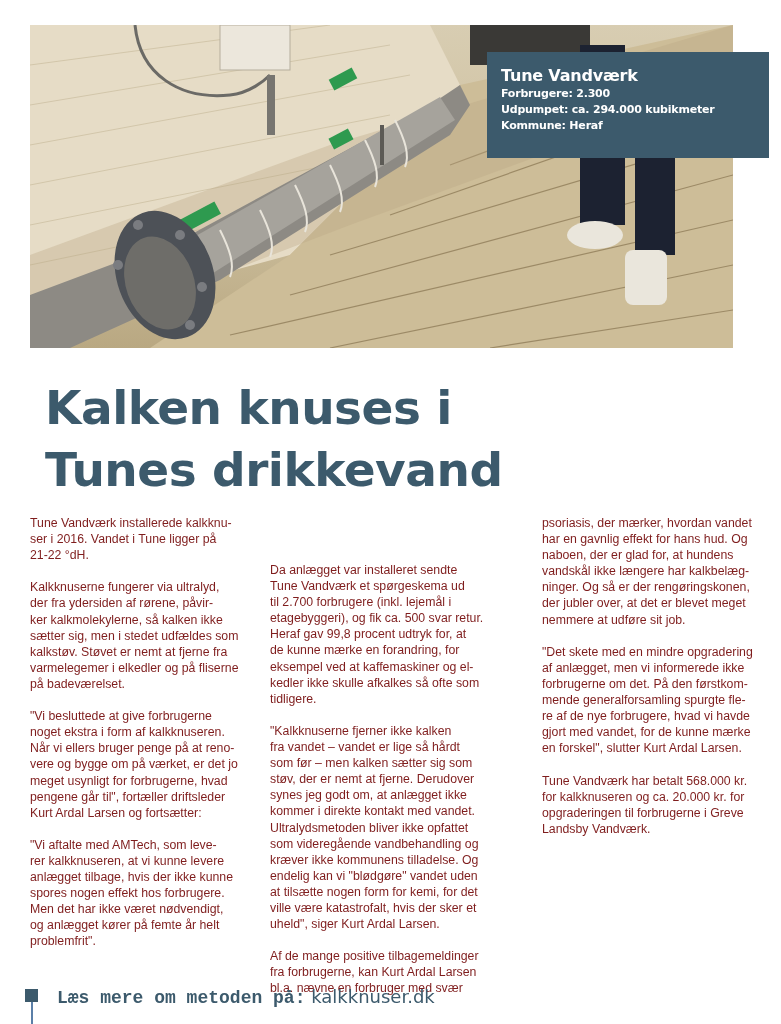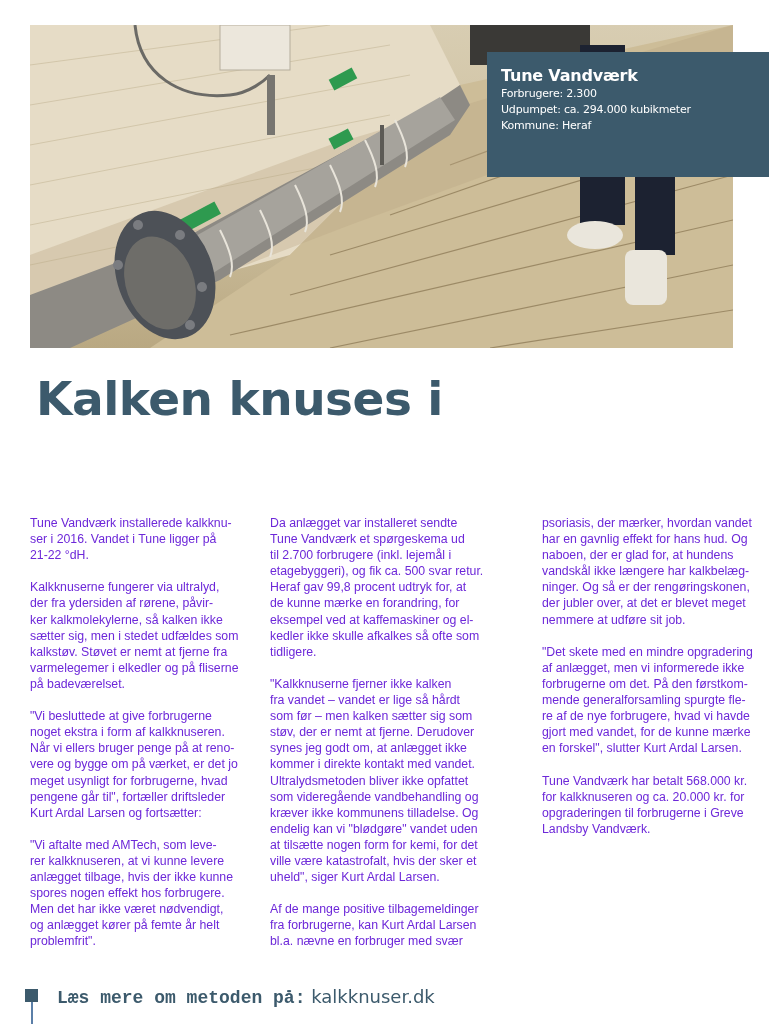--- a/index.html
+++ b/index.html
@@ -8,40 +8,40 @@
     background:#ffffff; color:#1d1d1b;
     font-family:"Liberation Sans", "DejaVu Sans", sans-serif;
   }
   .photo {
     position:absolute; left:30px; top:25px; width:703px; height:323px;
     overflow:hidden;
     background: linear-gradient(180deg,#d8cdb2 0%,#cbbd9b 60%,#b9a882 100%);
   }
   .photo svg { display:block; }
   .infobox {
-    position:absolute; left:487px; top:52px; width:282px; height:125px;
+    position:absolute; left:487px; top:52px; width:282px; height:106px;
     background:#3c5a6c; color:#ffffff; box-sizing:border-box;
     padding:14px 14px 0 14px;
     font-family:"DejaVu Sans", sans-serif;
   }
   .infobox .ib-title { font-size:16px; font-weight:bold; letter-spacing:-0.2px; line-height:20px; }
-  .infobox .ib-line { font-size:11px; font-weight:normal; line-height:16px; letter-spacing:-0.2px; }
+  .infobox .ib-line { font-size:11px; font-weight:bold; line-height:16px; letter-spacing:-0.2px; }
   .headline {
     position:absolute; left:30px; top:362px; width:560px;
     color:#3c5a6c; font-family:"DejaVu Sans", sans-serif; font-weight:bold;
     font-size:47px; line-height:62px; letter-spacing:-0.5px;
   }
   .col {
     position:absolute; top:515px; width:230px;
     font-family:"Liberation Sans", sans-serif; font-size:12.3px; line-height:16.1px;
-    color:#6d28d9;
+    color:#7f1d1d;
   }
   .col p { margin:0 0 16.1px 0; white-space:pre-line; }
   .col1 { left:30px; }
-  .col2 { left:270px; }
+  .col2 { left:270px;margin-top:47px; }
   .col3 { left:510px; width:250px;margin-left:32px; }
   .footer {
     position:absolute; left:0; top:985px; width:781px; height:39px;
   }
   .footer .marker {
     position:absolute; left:25px; top:4px; width:13px; height:13px; background:#3c5a6c;
   }
   .footer .marker-line {
     position:absolute; left:31px; top:17px; width:2px; height:22px; background:#5b7fa8;
   }
@@ -126,22 +126,23 @@
   </svg>
 </div>
 
 <div class="infobox">
   <div class="ib-title">Tune Vandværk</div>
   <div class="ib-line">Forbrugere: 2.300</div>
   <div class="ib-line">Udpumpet: ca. 294.000 kubikmeter</div>
   <div class="ib-line">Kommune: Heraf</div>
 </div>
 
-<h1 class="headline" style="margin:6px;">
+<h1 class="headline" style="margin:15px;">
   <div>Kalken knuses i</div>
+  <div>Tunes drikkevand</div>
 </h1>
 
 <div class="col col1">
   <p>Tune Vandværk installerede kalkknu-
 ser i 2016. Vandet i Tune ligger på
 21-22 °dH.</p>
   <p>Kalkknuserne fungerer via ultralyd,
 der fra ydersiden af rørene, påvir-
 ker kalkmolekylerne, så kalken ikke
 sætter sig, men i stedet udfældes som

